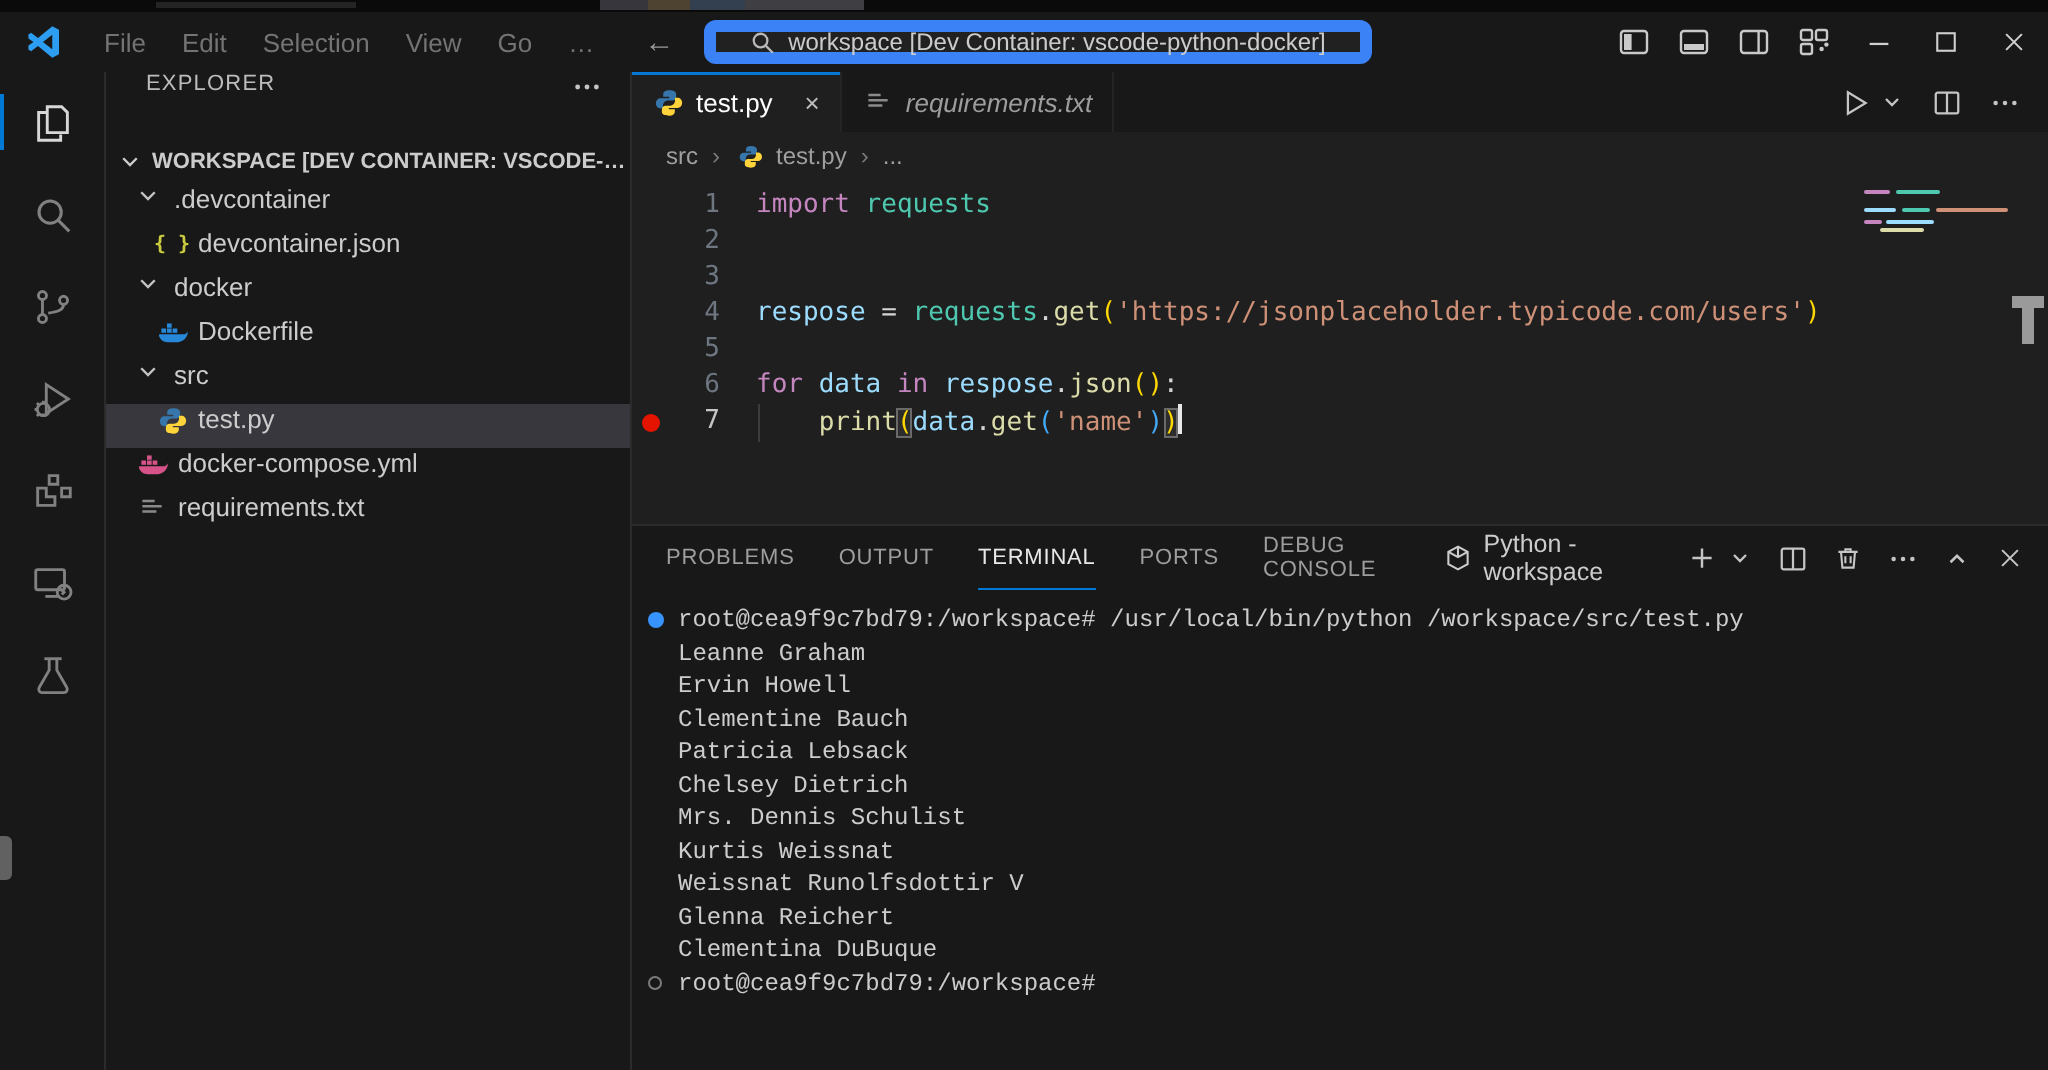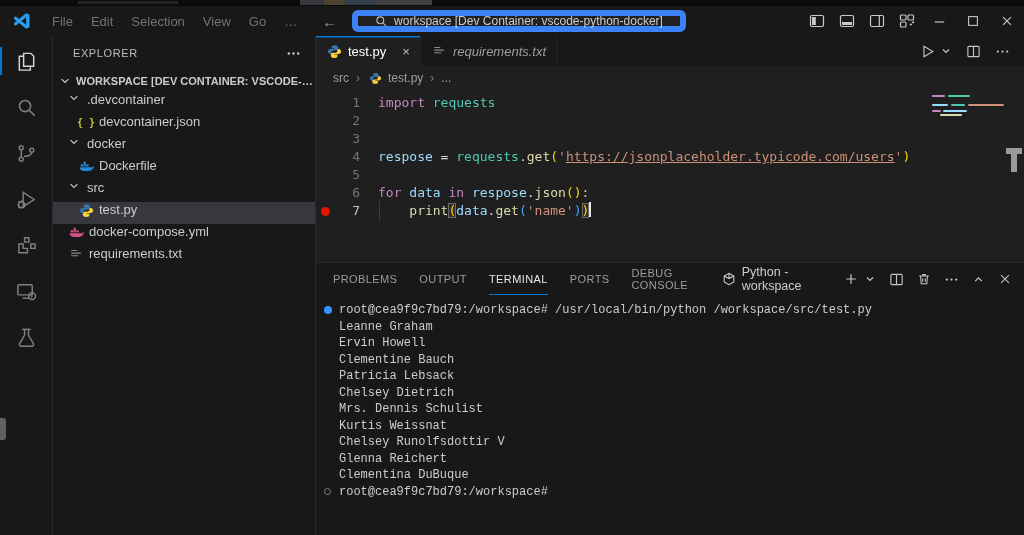--- a/index.html
+++ b/index.html
@@ -26,21 +26,21 @@
   
   .main{flex:1;display:flex;min-height:0}
   .activity{width:53px;background:#181818;border-right:1px solid #2b2b2b;display:flex;flex-direction:column;align-items:stretch;padding-top:2px;flex:0 0 auto}
   .act-item{height:46px;display:flex;align-items:center;justify-content:center;color:#818181;position:relative}
   .act-item.active{color:#d7d7d7}
   .act-item.active::before{content:"";position:absolute;left:0;top:9px;bottom:9px;width:2px;background:#0078d4}
   .left-grip{position:absolute;left:0;top:418px;width:6px;height:22px;background:#616161;border-radius:0 3px 3px 0;z-index:9}
 
   
   .sidebar{width:263px;background:#181818;border-right:1px solid #2b2b2b;flex:0 0 auto;display:flex;flex-direction:column}
-  .side-head{height:34px;display:flex;align-items:center;padding:0 14px 0 20px;font-size:11px;letter-spacing:.6px;color:#bcbcbc}
+  .side-head{height:34px;display:flex;padding:0 14px 0 20px;font-size:11px;letter-spacing:.6px;color:#bcbcbc}
   .side-more{margin-left:auto;color:#c5c5c5}
   .ws-row{height:22px;display:flex;align-items:center;gap:3px;padding-left:4px;font-weight:700;font-size:11px;color:#cccccc;white-space:nowrap;overflow:hidden}
   .tree{flex:1}
   .tree-row{height:22px;display:flex;align-items:flex-start;gap:5px;color:#cccccc;white-space:nowrap;cursor:default}
   .tree-row.selected{background:#37373d}
   .tree-chevron{width:16px;display:flex;justify-content:center;color:#c5c5c5;flex:0 0 auto}
   .tree-icon{width:16px;height:16px;display:flex;align-items:center;justify-content:center;flex:0 0 auto}
   .json-glyph{color:#cbcb41;font-family:"DejaVu Sans Mono",monospace;font-size:10px;font-weight:700}
 
   
@@ -57,21 +57,21 @@
 
   
   .editor{height:172px;position:relative;font-family:"DejaVu Sans Mono",monospace;font-size:13px;line-height:18px;padding-top:4px;flex:0 0 auto;overflow:hidden}
   .code-row{display:flex;height:18px;align-items:center}
   .bp-col{width:18px;display:flex;align-items:center;justify-content:center;flex:0 0 auto}
   .bp-dot{width:9px;height:9px;border-radius:50%;background:#e51400}
   .lineno{width:26px;text-align:right;color:#6e7681;flex:0 0 auto}
   .code-row.cur .lineno{color:#c6c6c6}
   .code-text{padding-left:18px;white-space:pre}
   .tk-kw{color:#c586c0}.tk-mod{color:#4ec9b0}.tk-var{color:#9cdcfe}.tk-fn{color:#dcdcaa}
-  .tk-str{color:#ce9178}.tk-strl{color:#ce9178;text-decoration:underline}.tk-pl{color:#d4d4d4}
+  .tk-str{color:#ce9178}.tk-strl{color:#ce9178;}.tk-pl{color:#d4d4d4}
   .tk-b1{color:#ffd700}.tk-b2{color:#43a8f5}
   .tk-b1x{color:#ffd700;outline:1px solid #6a6a6a;outline-offset:-1px;background:rgba(110,110,110,.18)}
   .tk-ws{position:relative}
   .tk-ws::before{content:"";position:absolute;left:1px;top:-2px;bottom:-2px;border-left:1px solid #3c3c3c}
   .cursor{display:inline-block;width:1.5px;height:15px;background:#e8e8e8;vertical-align:-2px}
   .minimap{position:absolute;right:14px;top:3px;width:78px;height:80px}
   .mm-bar{position:absolute;height:2px;border-radius:1px}
   .t-marker{position:absolute;right:2px;top:58px;width:16px;height:24px}
   .t-marker .h{position:absolute;left:0;top:0;width:16px;height:6px;background:#9a9a9a}
   .t-marker .v{position:absolute;left:5px;top:6px;width:6px;height:18px;background:#9a9a9a}
@@ -533,21 +533,21 @@
             <div class="t-line">
               <span class="t-deco"></span>
               <span class="t-text">Mrs. Dennis Schulist</span>
             </div>
             <div class="t-line">
               <span class="t-deco"></span>
               <span class="t-text">Kurtis Weissnat</span>
             </div>
             <div class="t-line">
               <span class="t-deco"></span>
-              <span class="t-text">Chelsey Runolfsdottir V</span>
+              <span class="t-text">Weissnat Runolfsdottir V</span>
             </div>
             <div class="t-line">
               <span class="t-deco"></span>
               <span class="t-text">Glenna Reichert</span>
             </div>
             <div class="t-line">
               <span class="t-deco"></span>
               <span class="t-text">Clementina DuBuque</span>
             </div>
             <div class="t-line">

